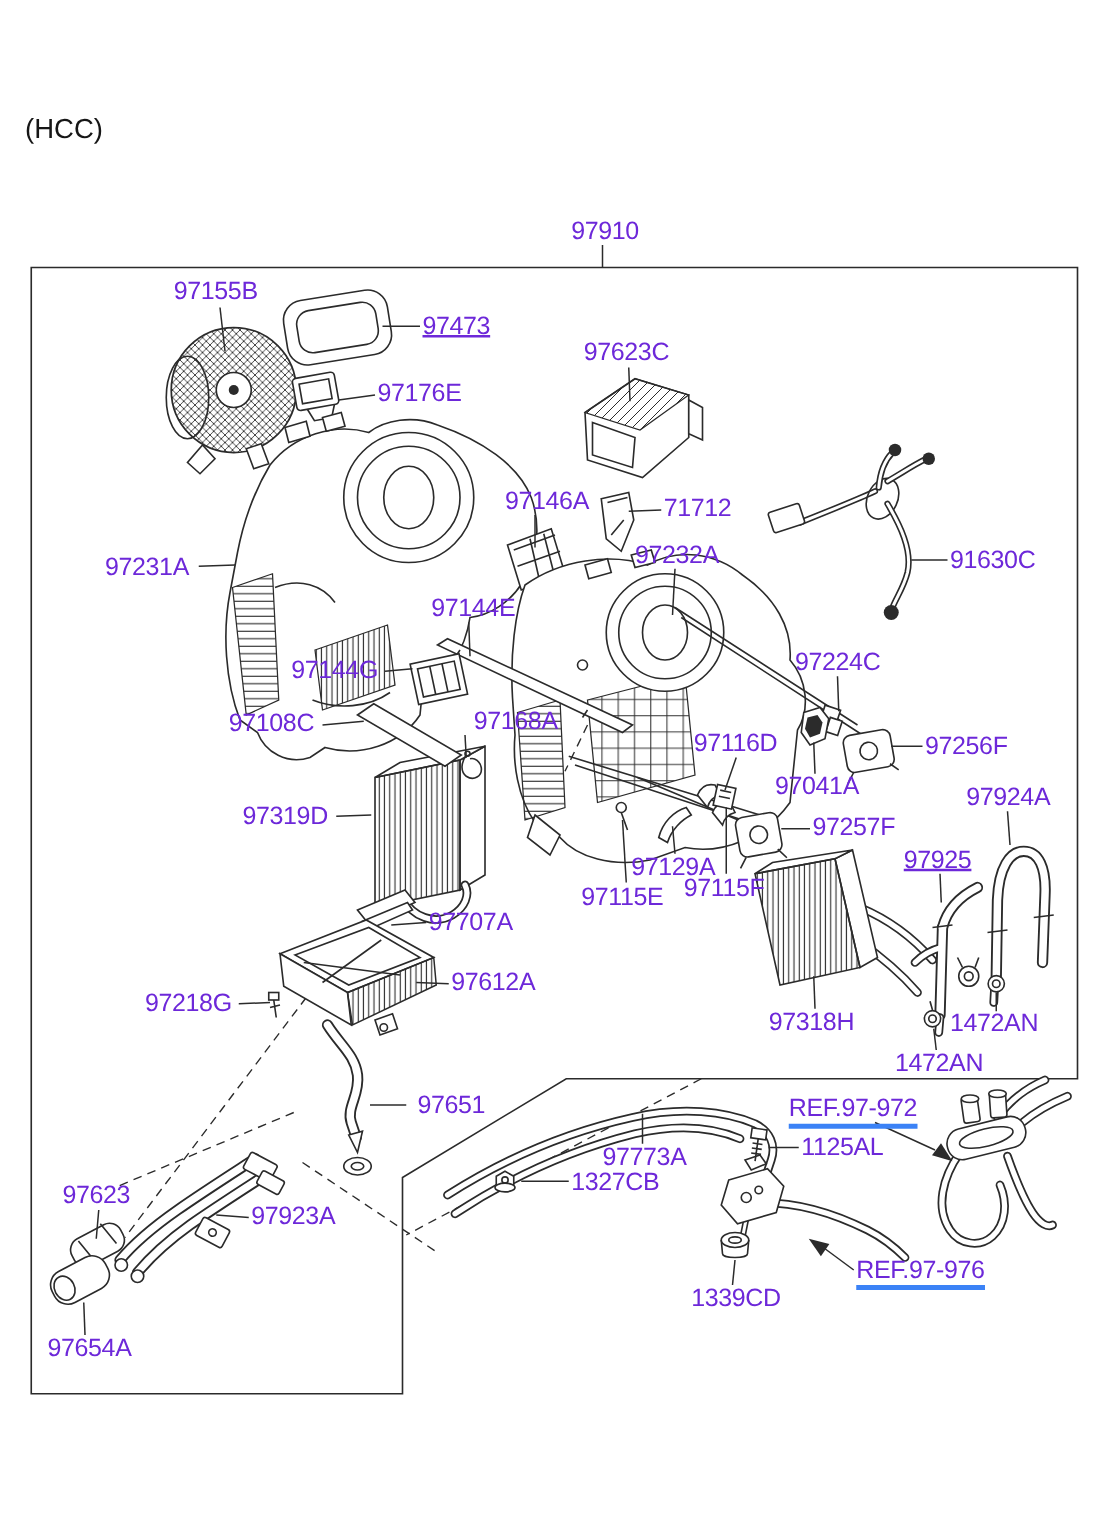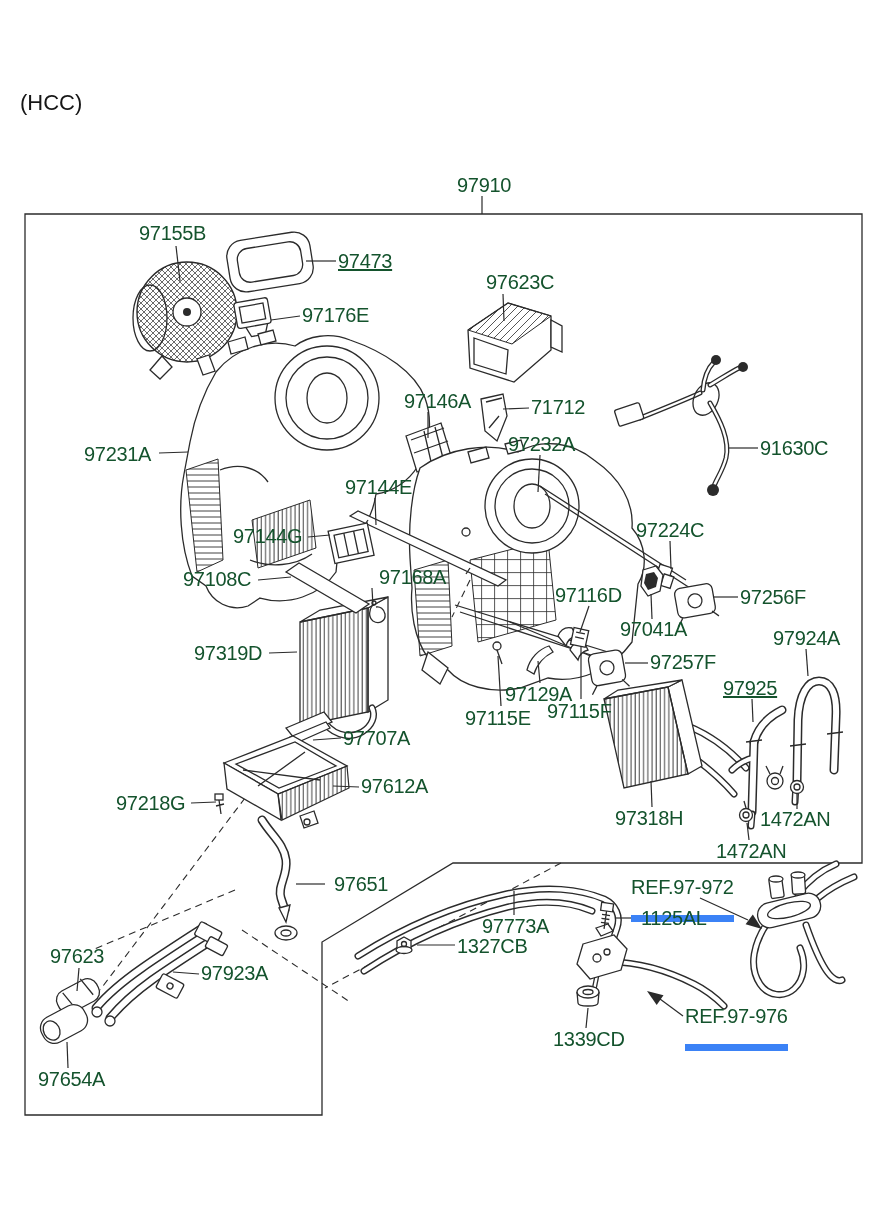--- a/index.html
+++ b/index.html
@@ -1,22 +1,22 @@
 <!DOCTYPE html>
 <html><head>
 <meta charset="utf-8">
 <style>
   html,body{margin:0;padding:0;background:#ffffff;}
   #stage{position:relative;width:886px;height:1211px;background:#fff;overflow:hidden;
          font-family:"Liberation Sans",sans-serif;}
   #art{position:absolute;left:0;top:0;}
   #labels{position:absolute;left:0;top:0;width:886px;height:1156px;pointer-events:none;}
-  .part-label{position:absolute;font-size:20px;line-height:1;color:#14532d;white-space:nowrap;
+  .part-label{position:absolute;font-size:20px;line-height:1;color:#6d28d9;white-space:nowrap;
               letter-spacing:-0.3px;}
-  .part-label.u{border-bottom:7px solid #3b82f6;padding-bottom:18px;}
+  .part-label.u{border-bottom:4px solid #3b82f6;padding-bottom:2px;}
   .variant{position:absolute;font-size:22px;color:#161616;letter-spacing:0;}
   .ln{stroke:#2b2b2b;stroke-width:1.3;fill:none;}
   .lnw{stroke:#2b2b2b;stroke-width:1.3;fill:#fff;}
   .ldr{stroke:#2b2b2b;stroke-width:1.2;fill:none;}
   .dsh{stroke:#2b2b2b;stroke-width:1.1;fill:none;stroke-dasharray:7 5;}
   .to9{stroke:#2b2b2b;stroke-width:9;fill:none;stroke-linecap:round;}
   .ti9{stroke:#ffffff;stroke-width:6;fill:none;stroke-linecap:round;}
   .to7{stroke:#2b2b2b;stroke-width:7;fill:none;stroke-linecap:round;}
   .ti7{stroke:#ffffff;stroke-width:4.2;fill:none;stroke-linecap:round;}
   .to5{stroke:#2b2b2b;stroke-width:5;fill:none;stroke-linecap:round;}
@@ -415,21 +415,21 @@
     <path class="ldr" d="M683,1016 L660,999"></path>
     <polygon points="647,991 663.5,995.2 656.7,1005" fill="#2b2b2b"></polygon>
   </g>
 </svg>
 
 <div id="labels">
   <div class="variant" style="left:20px;top:90px;">(HCC)</div>
 <div class="part-label" style="left: 457px; top: 175px;">97910</div>
       <div class="part-label" style="left: 139px; top: 223px;">97155B</div>
       <div class="part-label" style="left: 338px; top: 251px; text-decoration: underline;">97473</div>
-      <div class="part-label" style="left: 486px; top: 272px;">97623C</div>
+      <div class="part-label" style="left: 467px; top: 272px;">97623C</div>
       <div class="part-label" style="left: 302px; top: 305px;">97176E</div>
       <div class="part-label" style="left: 404px; top: 391px;">97146A</div>
       <div class="part-label" style="left: 531px; top: 397px;">71712</div>
       <div class="part-label" style="left: 508px; top: 434px;">97232A</div>
       <div class="part-label" style="left: 760px; top: 438px;">91630C</div>
       <div class="part-label" style="left: 84px; top: 444px;">97231A</div>
       <div class="part-label" style="left: 345px; top: 477px;">97144E</div>
       <div class="part-label" style="left: 233px; top: 526px;">97144G</div>
       <div class="part-label" style="left: 636px; top: 520px;">97224C</div>
       <div class="part-label" style="left: 183px; top: 569px;">97108C</div>

